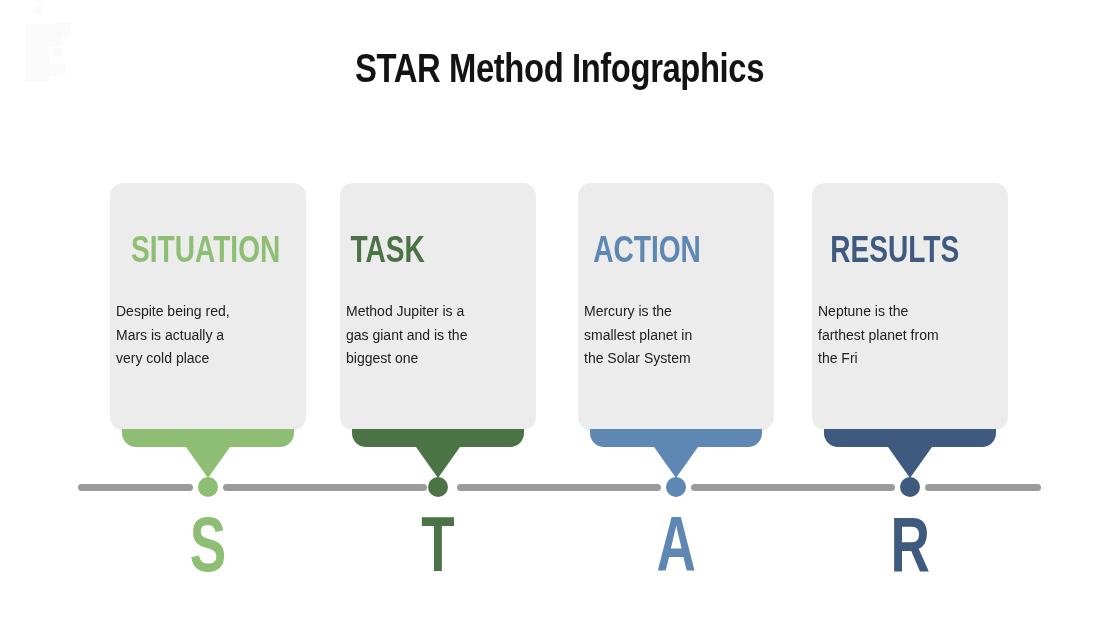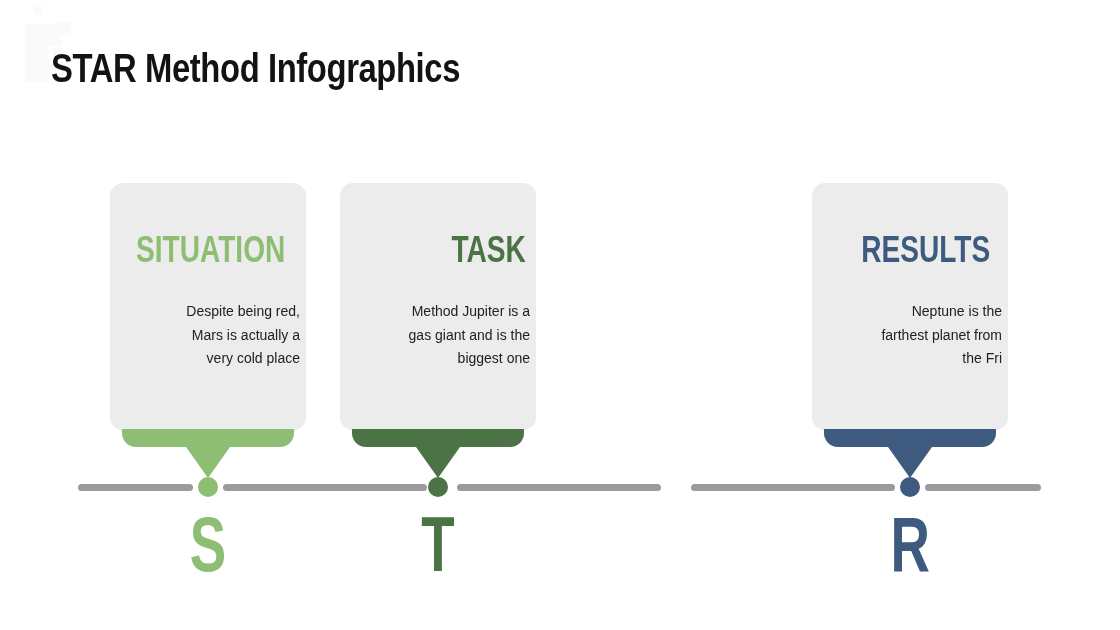--- a/index.html
+++ b/index.html
@@ -21,41 +21,41 @@
   .cm1 { left: 3px;  top: 18px; width: 24px; height: 58px; }
   .cm2 { left: 27px; top: 18px; width: 12px; height: 22px; }
   .cm3 { left: 35px; top: 16px; width: 14px; height: 14px; }
   .cm4 { left: 31px; top: 42px; width: 9px;  height: 9px;  }
   .cm5 { left: 27px; top: 58px; width: 16px; height: 12px; }
   .cm6 { left: 13px; top: 0px;  width: 8px;  height: 8px;  }
 
   
   .title {
     position: absolute; top: 44px; left: 0; width: 100%;
-    text-align: left;
+    text-align: center;
     font-size: 41px; font-weight: bold; line-height: 1.2;
     color: var(--title_text, #131313);
     letter-spacing: -0.5px;
     white-space: nowrap;
   }
   .title .squeeze { display: inline-block; transform: scaleX(0.80); transform-origin: center; }
 
   
   .step { position: absolute; top: 183px; width: 196px; height: 420px; }
   .step-1 { left: 110px; }
   .step-2 { left: 340px; }
   .step-3 { left: 578px; }
   .step-4 { left: 812px; }
 
   .card {
     position: absolute; top: 0; left: 0; width: 196px; height: 247px;
     background: var(--card_background, #ECECEC);
     border-radius: 13px;
     box-sizing: border-box;
-    text-align: right;
+    text-align: left;
   }
   .card-heading {
     margin-top: 45px;
     font-size: 36px; font-weight: bold; line-height: 1.2;
     color: var(--accent);
     white-space: nowrap;
   }
   .card-heading .squeeze { display: inline-block; transform: scaleX(0.78); transform-origin: center; }
   .card-body {
     margin: 29px 6px 0 6px;
@@ -137,20 +137,32 @@
       <div class="card-body">Method Jupiter is a
 gas giant and is the
 biggest one</div>
     </div>
     <div class="tab"></div>
     <div class="funnel"></div>
     <div class="node"></div>
     <div class="letter"><span class="squeeze">T</span></div>
   </div>
 
+  <div class="step step-3" style="--accent: #5E88B3;">
+    <div class="card">
+      <div class="card-heading"><span class="squeeze">ACTION</span></div>
+      <div class="card-body">Mercury is the
+smallest planet in
+the Solar System</div>
+    </div>
+    <div class="tab"></div>
+    <div class="funnel"></div>
+    <div class="node"></div>
+    <div class="letter"><span class="squeeze">A</span></div>
+  </div>
 
   <div class="step step-4" style="--accent: #3E5A7E;">
     <div class="card">
       <div class="card-heading"><span class="squeeze">RESULTS</span></div>
       <div class="card-body">Neptune is the
 farthest planet from
 the Fri</div>
     </div>
     <div class="tab"></div>
     <div class="funnel"></div>

